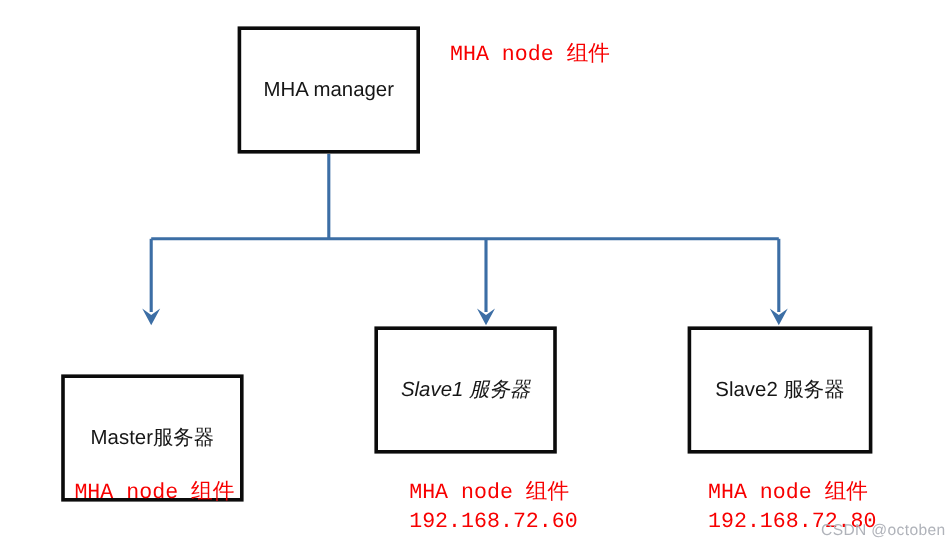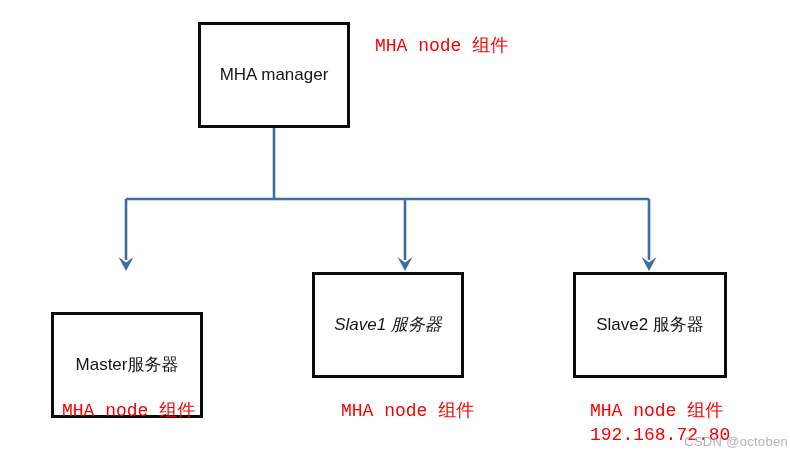--- a/index.html
+++ b/index.html
@@ -106,20 +106,21 @@
   </div>
   <div class="red-note" id="master-note">
     <div>MHA node 组件</div>
   </div>
 
   <div class="node-box" id="slave1-box">
     <div class="box-label">Slave1 服务器</div>
   </div>
   <div class="red-note" id="slave1-note">
     <div>MHA node 组件</div>
+    <div>192.168.72.60</div>
   </div>
 
   <div class="node-box" id="slave2-box">
     <div class="box-label">Slave2 服务器</div>
   </div>
   <div class="red-note" id="slave2-note">
     <div>MHA node 组件</div>
     <div>192.168.72.80</div>
   </div>
 

